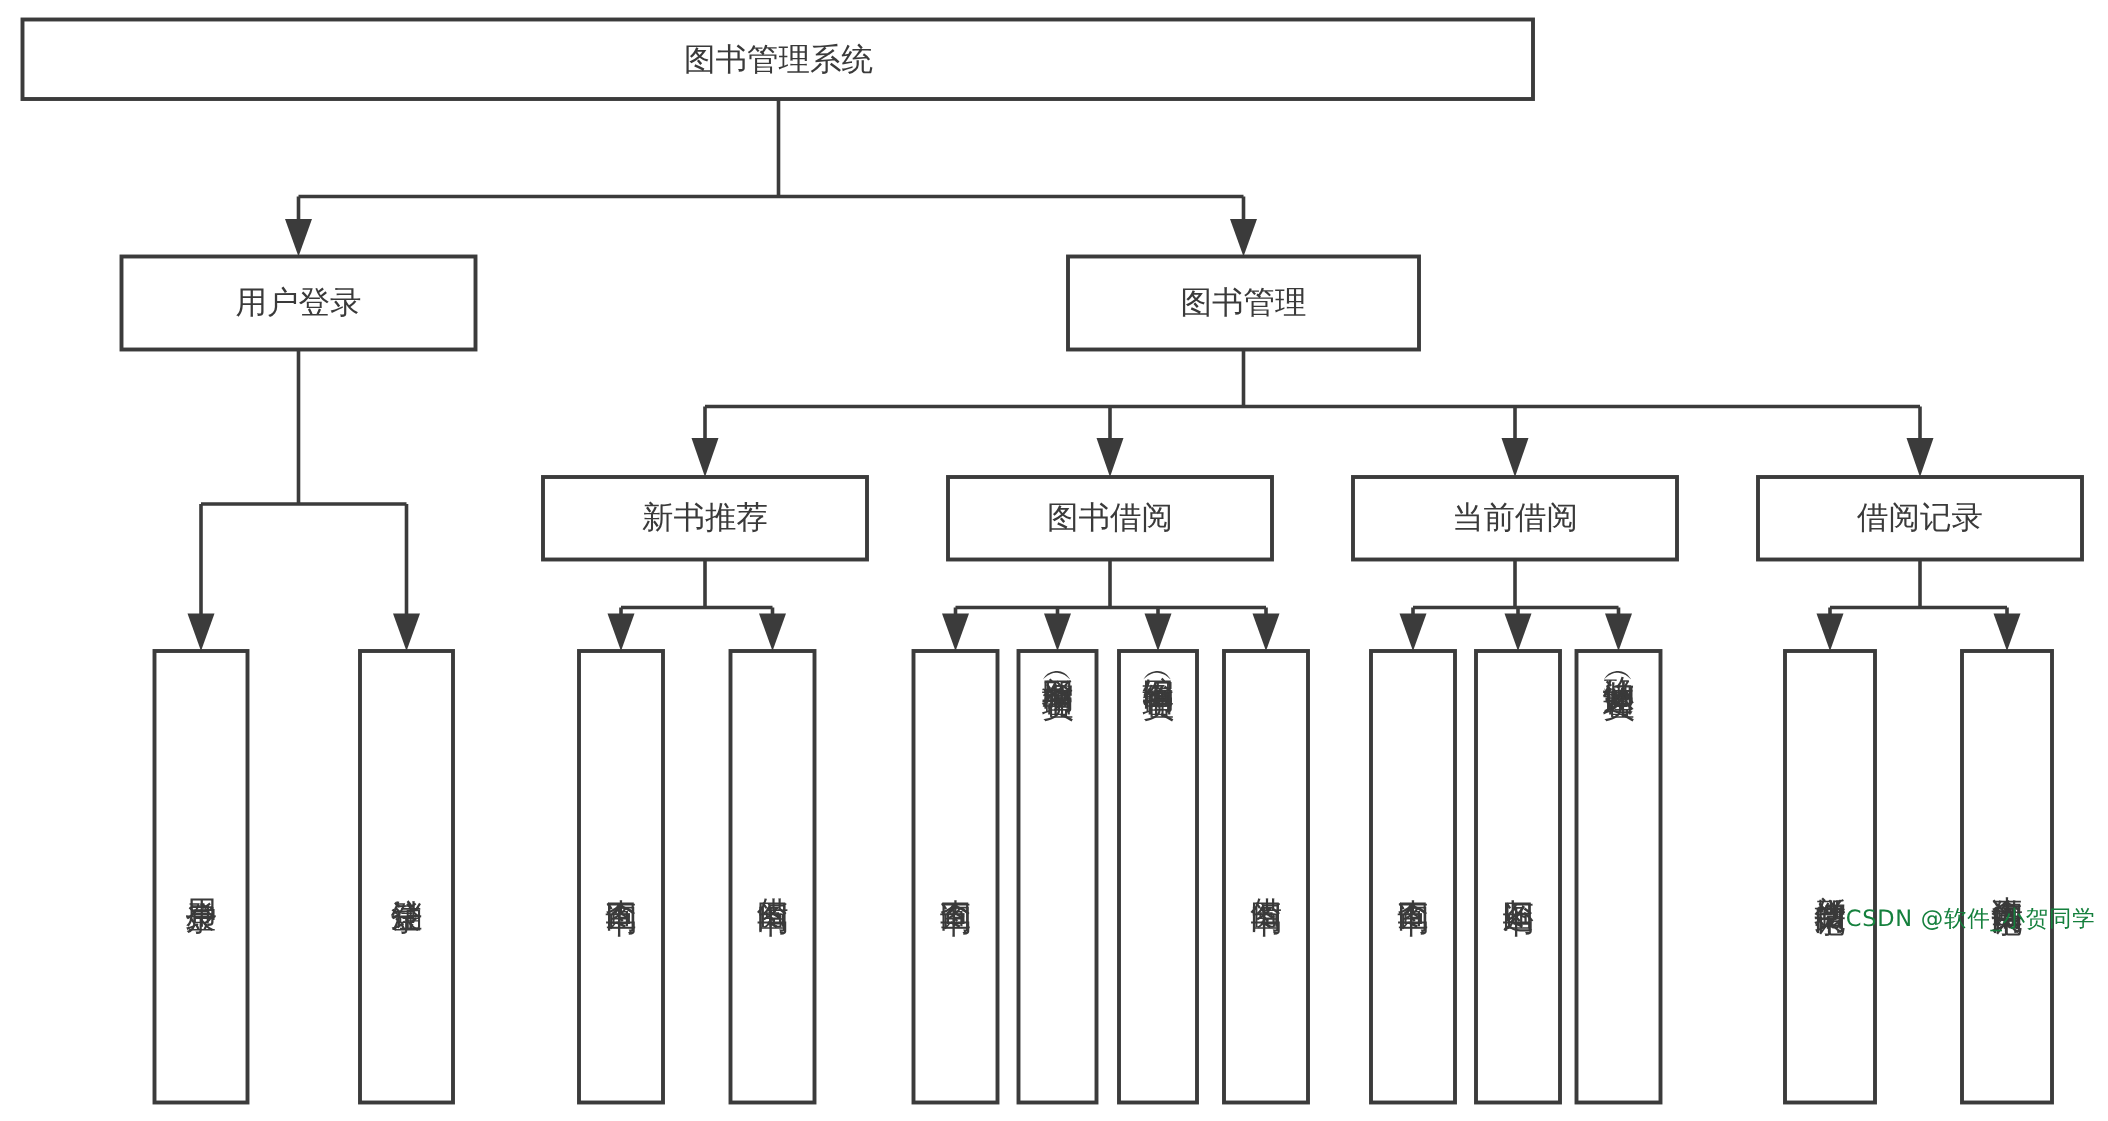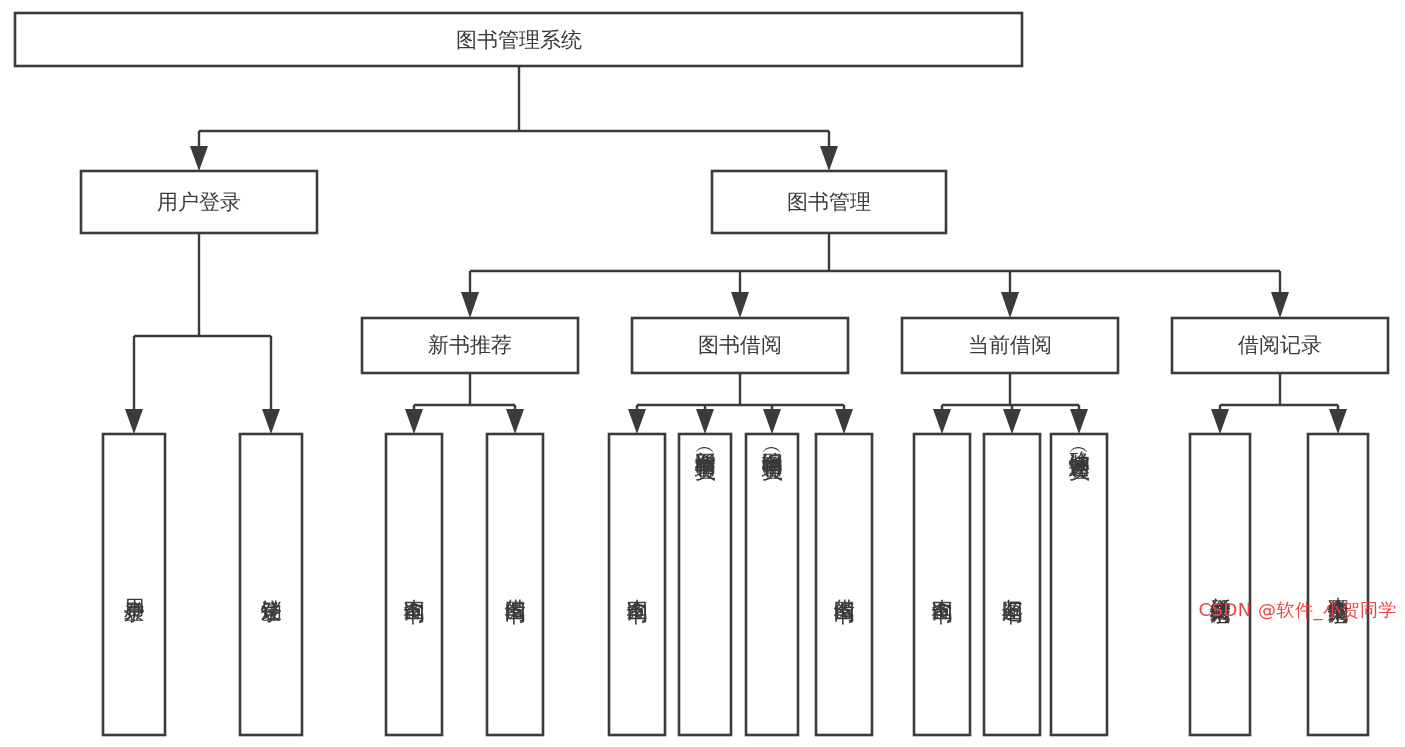--- a/index.html
+++ b/index.html
@@ -62,22 +62,22 @@
     align-items: center;
     justify-content: center;
     white-space: nowrap;
     pointer-events: none;
   }
   .watermark {
     position: absolute;
     right: 8px;
     bottom: 6px;
     font-family: "DejaVu Sans", "Liberation Sans", sans-serif;
-    font-size: 18px;
-    color: #ef4444;
+    font-size: 15px;
+    color: #15803d;
     letter-spacing: 0.5px;
     white-space: nowrap;
   }
 </style>
 </head>
 <body>
 
 <div id="diagram-root">
 
   <svg class="diagram-canvas" viewBox="0 0 1405 747">

